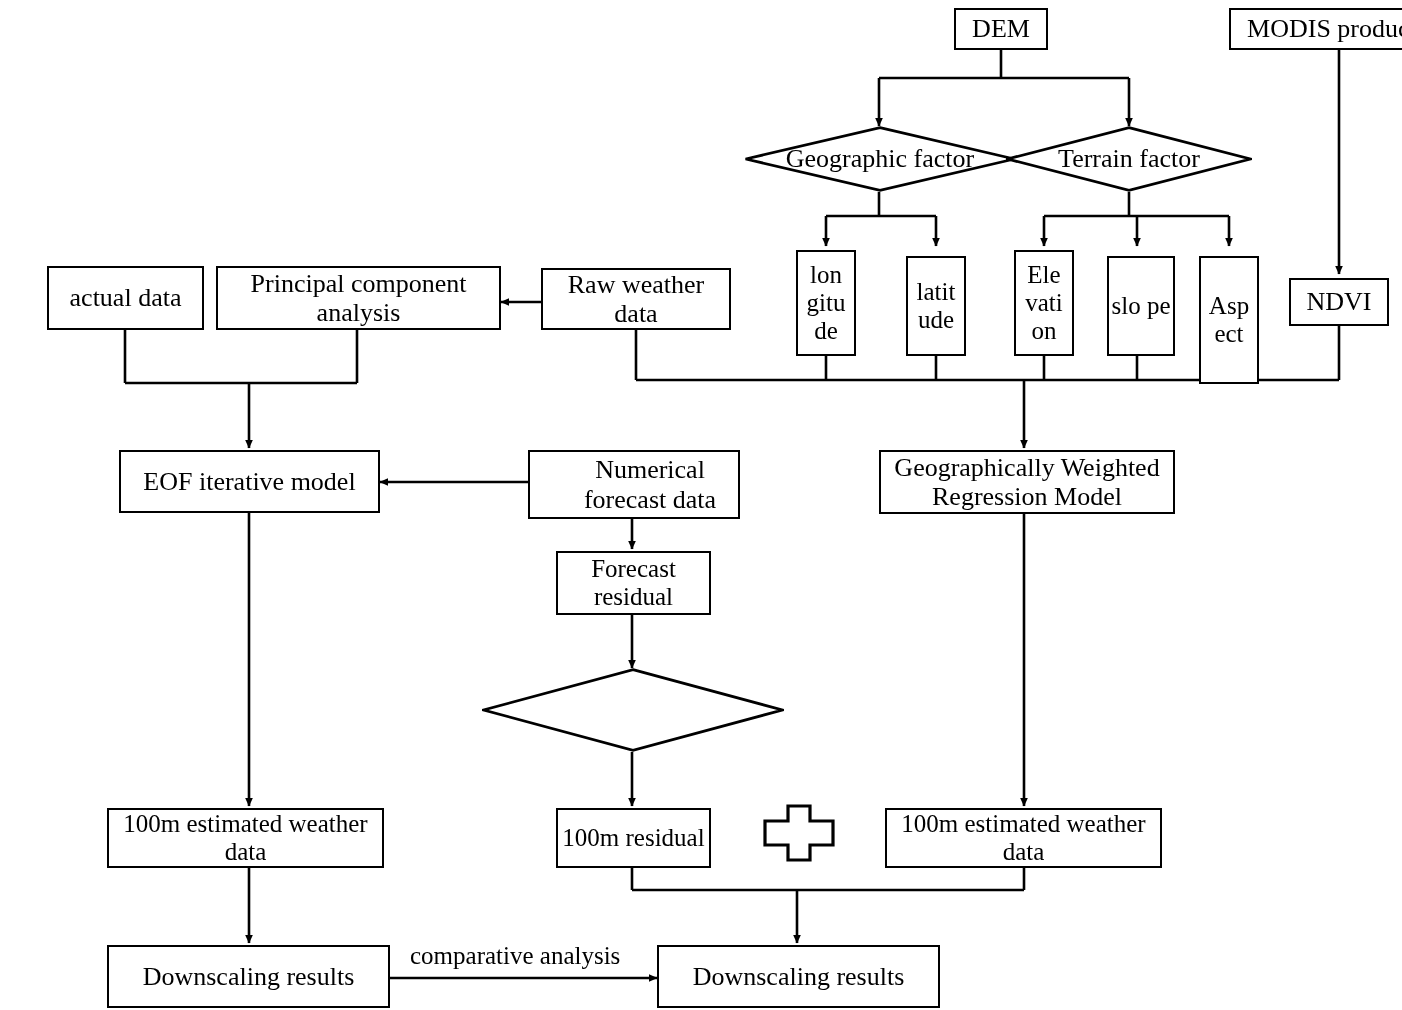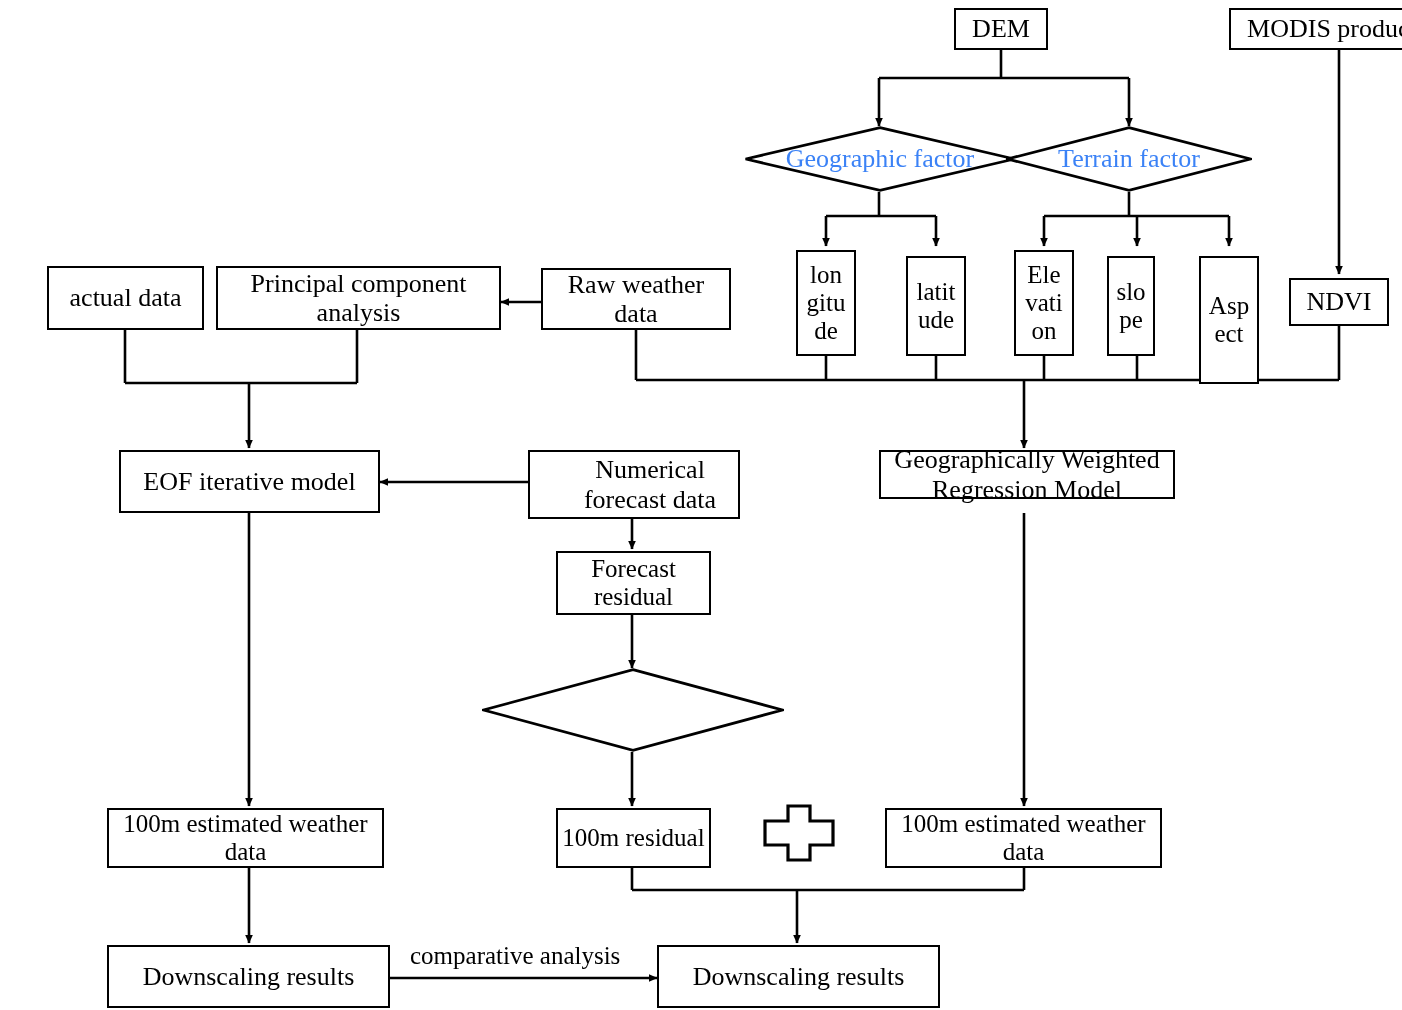--- a/index.html
+++ b/index.html
@@ -45,21 +45,21 @@
   }
   .f26 { font-size: 26px; }
   .f25 { font-size: 25px; }
   .narrow span { padding: 0 1px; }
   .diamond {
     position: absolute;
     display: flex;
     align-items: center;
     justify-content: center;
     text-align: center;
-    color: #3b82f6;
+    color: #000000;
     z-index: 2;
   }
   .diamond svg {
     position: absolute;
     left: 0;
     top: 0;
   }
   .diamond span {
     position: relative;
     z-index: 1;
@@ -180,21 +180,21 @@
   </div>
 
   <div class="node f25 narrow" style="left:862px; top:256px; width:60px; height:100px;">
     <span>latit ude</span>
   </div>
 
   <div class="node f25 narrow" style="left:970px; top:250px; width:60px; height:106px;">
     <span>Ele vati on</span>
   </div>
 
-  <div class="node f25 narrow" style="left:1063px; top:256px; width:48px; height:100px;">
+  <div class="node f25 narrow" style="left:1063px; top:256px; width:68px; height:100px;">
     <span>slo pe</span>
   </div>
 
   <div class="node f25 narrow" style="left:1155px; top:256px; width:60px; height:128px;">
     <span>Asp ect</span>
   </div>
 
   <div class="node f26" style="left:1245px; top:278px; width:100px; height:48px;">
     <span>NDVI</span>
   </div>
@@ -212,21 +212,21 @@
   </div>
 
   <div class="node f26" style="left:75px; top:450px; width:261px; height:63px;">
     <span>EOF iterative model</span>
   </div>
 
   <div class="node f26" style="left:484px; top:450px; width:212px; height:69px;padding-left:32px;">
     <span>Numerical forecast data</span>
   </div>
 
-  <div class="node f26" style="left:835px; top:450px; width:296px; height:49px;">
+  <div class="node f26" style="left:835px; top:450px; width:296px; height:64px;">
     <span>Geographically Weighted Regression Model</span>
   </div>
 
   <div class="node f25" style="left:512px; top:551px; width:155px; height:64px;">
     <span>Forecast residual</span>
   </div>
 
   <div class="diamond f25" style="left:438px; top:668px; width:302px; height:84px;">
     <svg width="302" height="84" viewBox="0 0 302 84" xmlns="http://www.w3.org/2000/svg">
       <polygon points="151,1.6 300.4,42 151,82.4 1.6,42" fill="#ffffff" stroke="#000000" stroke-width="2.8"></polygon>

